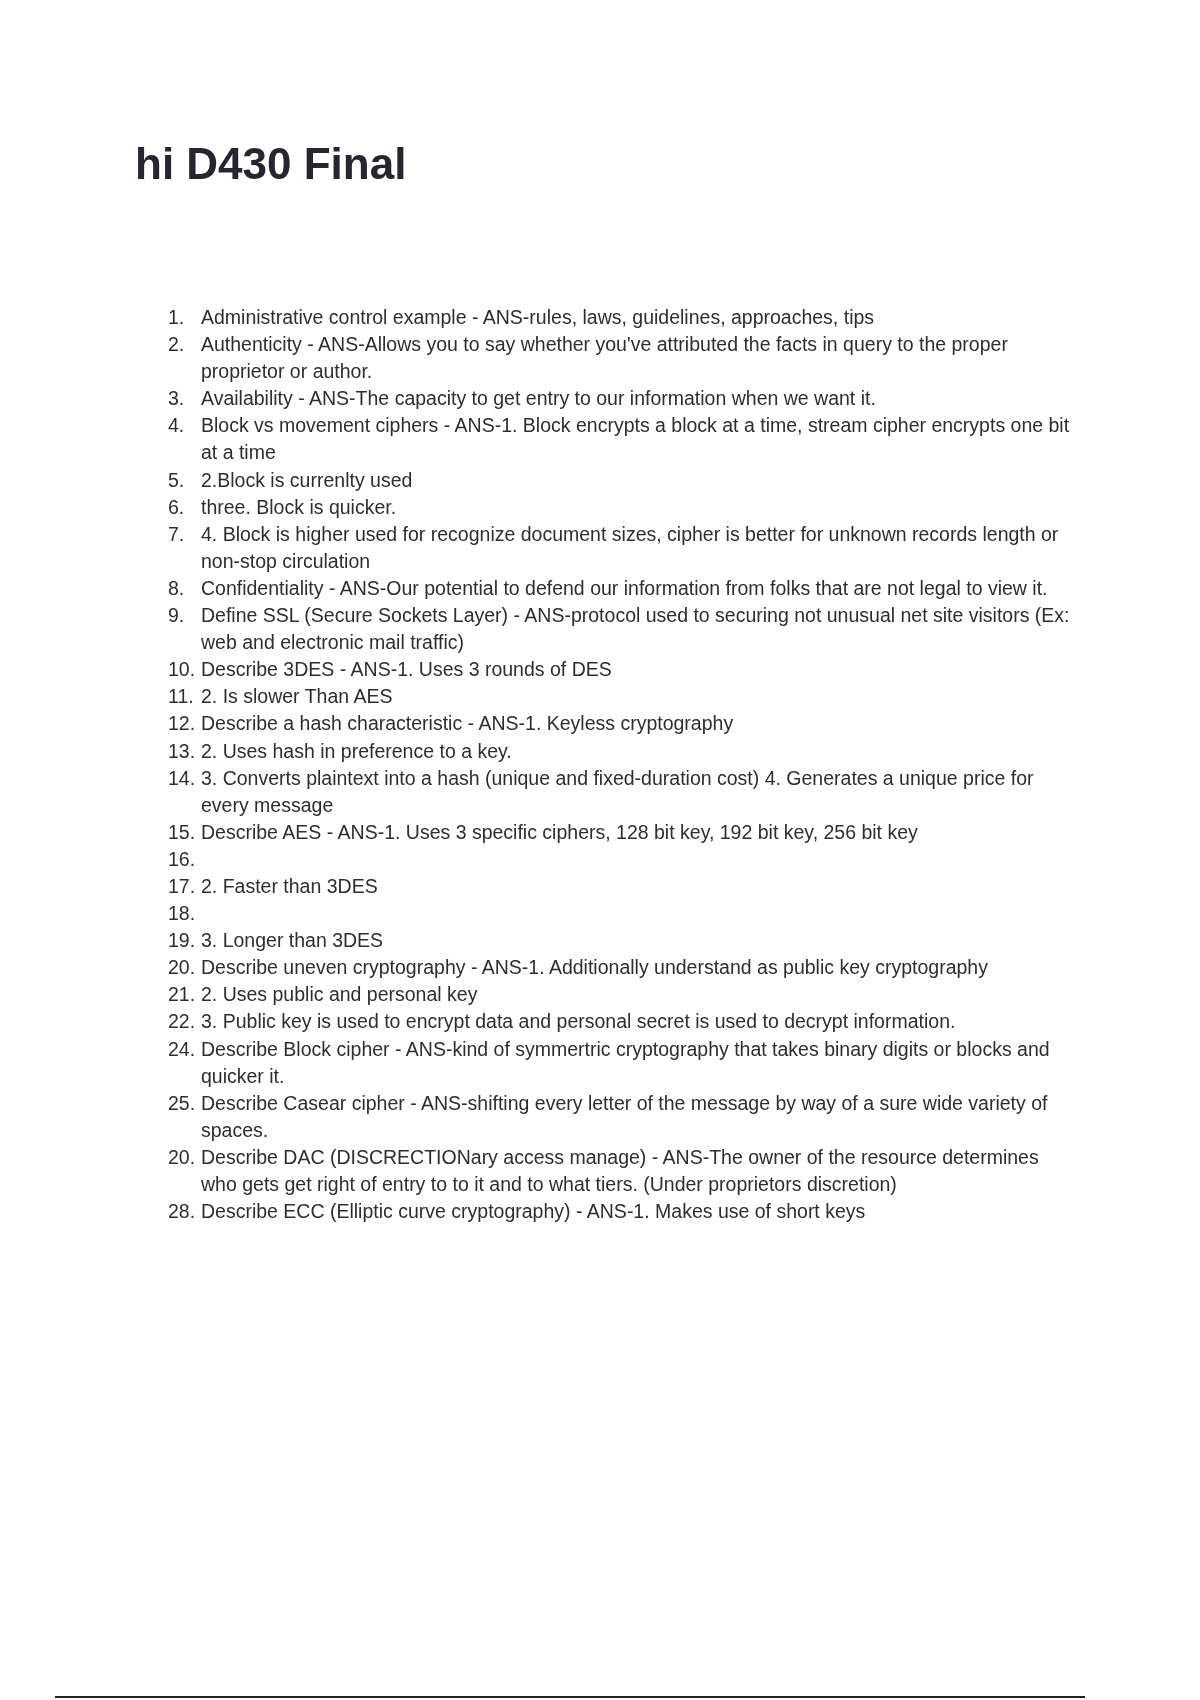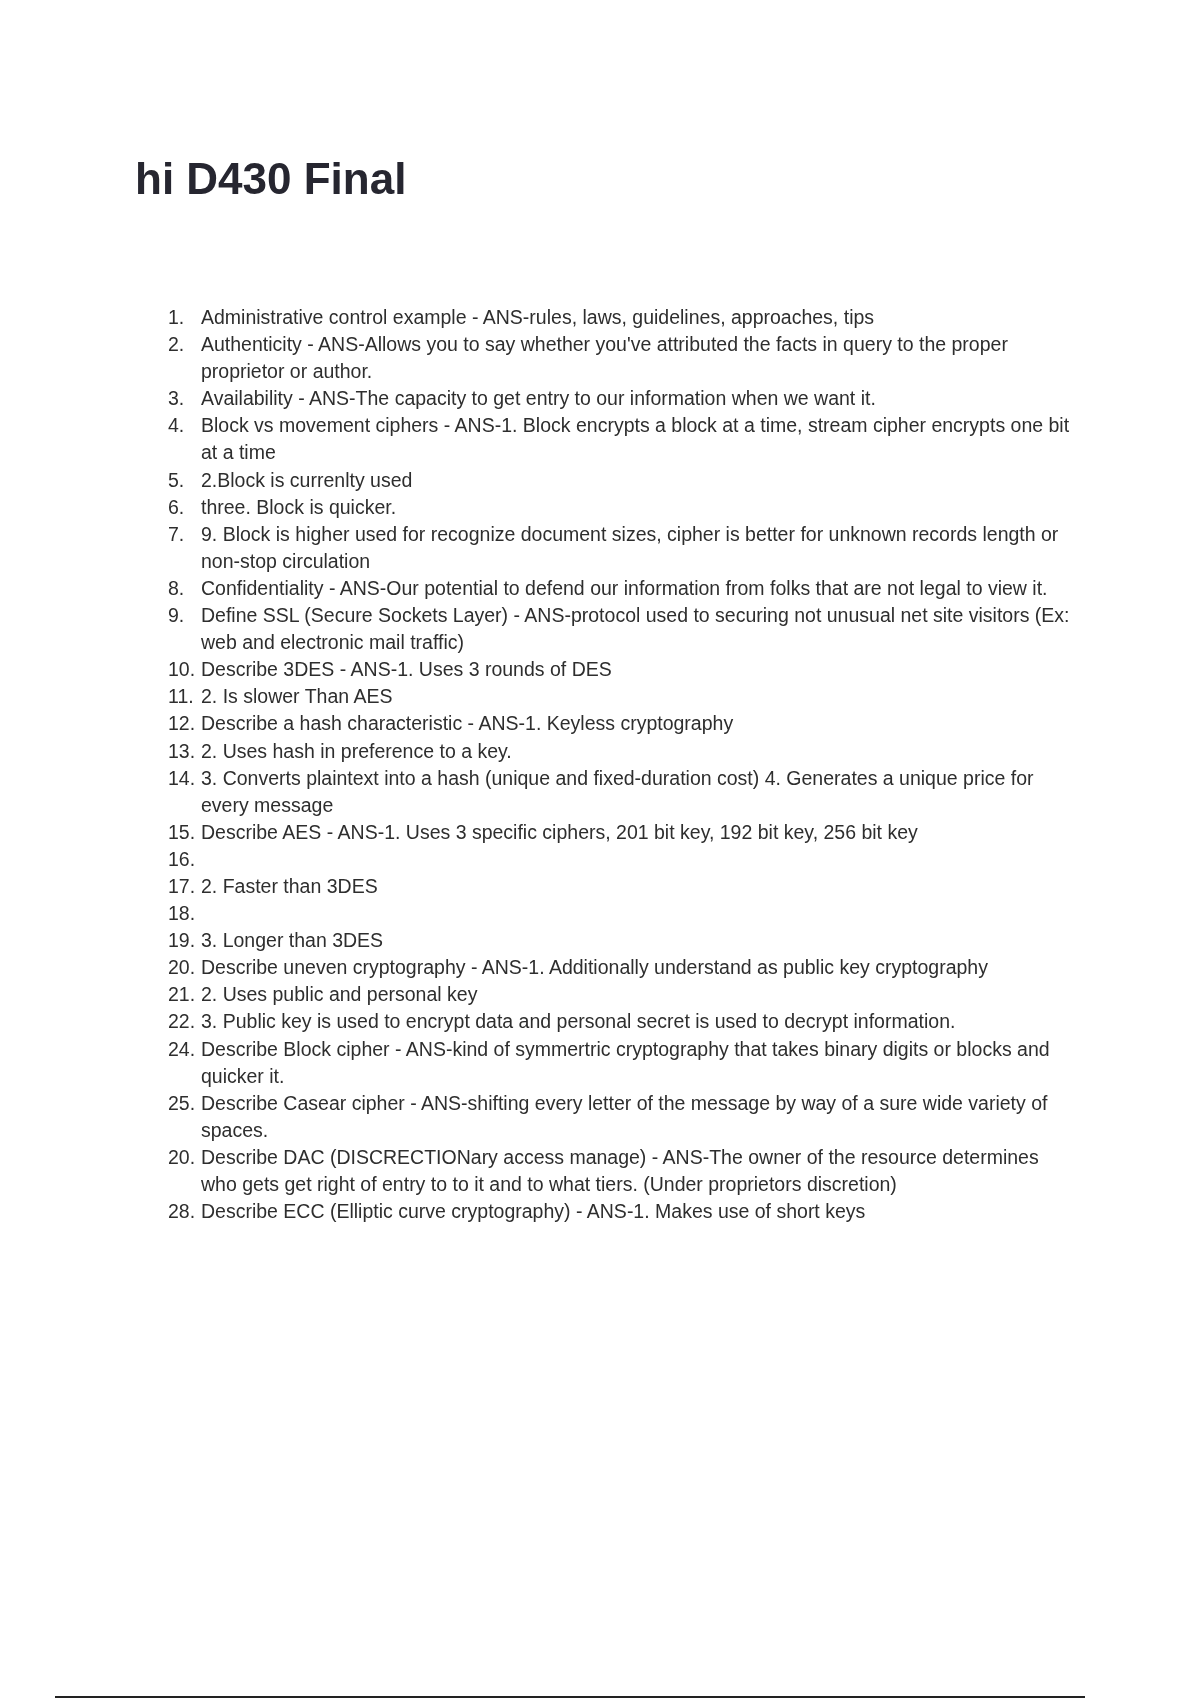--- a/index.html
+++ b/index.html
@@ -11,21 +11,21 @@
       width: 1200px;
       height: 1700px;
       position: relative;
       overflow: hidden;
       font-family: "Liberation Sans", sans-serif;
       color: #2b2b2b;
     }
     .page-title {
       position: absolute;
       left: 135px;
-      top: 157px;
+      top: 142px;
       margin: 0;
       font-size: 44px;
       font-weight: bold;
       color: #262630;
       letter-spacing: 0px;
       line-height: 1;
     }
     .qa-list {
       position: absolute;
       left: 168px;
@@ -84,21 +84,21 @@
   <li class="qa-item">
       <span class="qa-num">5.</span>
       <span class="qa-text">2.Block is currenlty used</span>
     </li>
   <li class="qa-item">
       <span class="qa-num">6.</span>
       <span class="qa-text">three. Block is quicker.</span>
     </li>
   <li class="qa-item">
       <span class="qa-num">7.</span>
-      <span class="qa-text">9. Block is higher used for recognize document sizes, cipher is better for unknown records length or non-stop circulation</span>
+      <span class="qa-text">4. Block is higher used for recognize document sizes, cipher is better for unknown records length or non-stop circulation</span>
     </li>
   <li class="qa-item">
       <span class="qa-num">8.</span>
       <span class="qa-text">Confidentiality - ANS-Our potential to defend our information from folks that are not legal to view it.</span>
     </li>
   <li class="qa-item">
       <span class="qa-num">9.</span>
       <span class="qa-text">Define SSL (Secure Sockets Layer) - ANS-protocol used to securing not unusual net site visitors (Ex: web and electronic mail traffic)</span>
     </li>
   <li class="qa-item">
@@ -116,21 +116,21 @@
   <li class="qa-item">
       <span class="qa-num">13.</span>
       <span class="qa-text">2. Uses hash in preference to a key.</span>
     </li>
   <li class="qa-item">
       <span class="qa-num">14.</span>
       <span class="qa-text">3. Converts plaintext into a hash (unique and fixed-duration cost) 4. Generates a unique price for every message</span>
     </li>
   <li class="qa-item">
       <span class="qa-num">15.</span>
-      <span class="qa-text">Describe AES - ANS-1. Uses 3 specific ciphers, 201 bit key, 192 bit key, 256 bit key</span>
+      <span class="qa-text">Describe AES - ANS-1. Uses 3 specific ciphers, 128 bit key, 192 bit key, 256 bit key</span>
     </li>
   <li class="qa-item">
       <span class="qa-num">16.</span>
       <span class="qa-text"></span>
     </li>
   <li class="qa-item">
       <span class="qa-num">17.</span>
       <span class="qa-text">2. Faster than 3DES</span>
     </li>
   <li class="qa-item">

